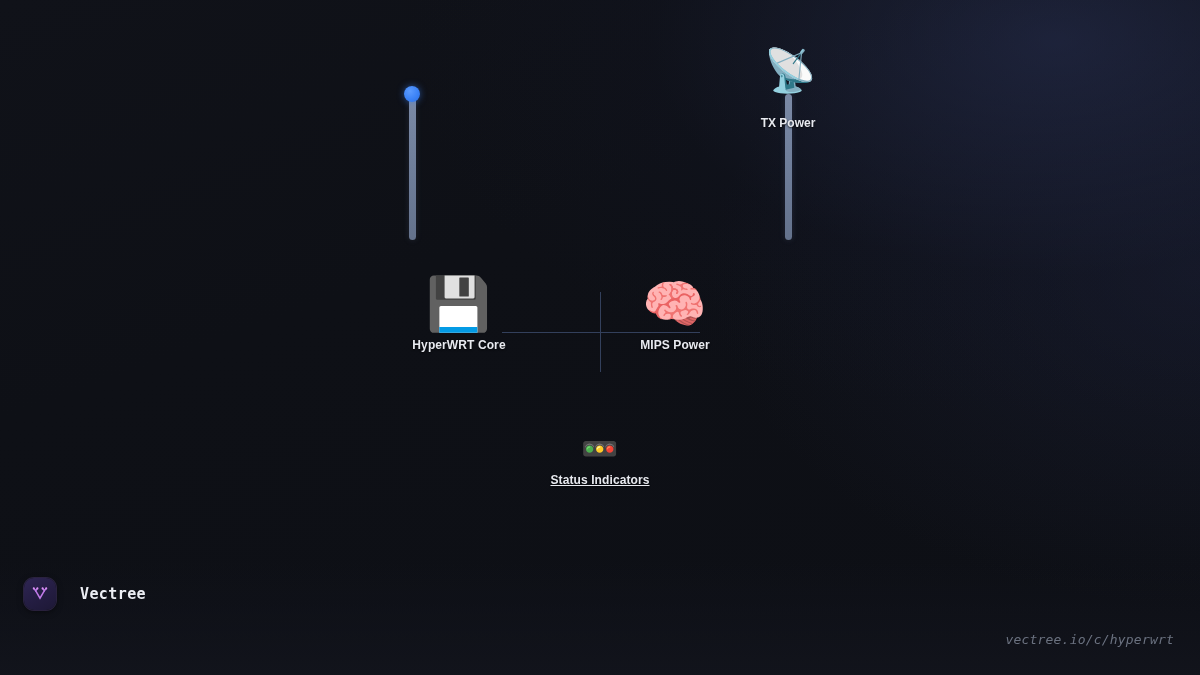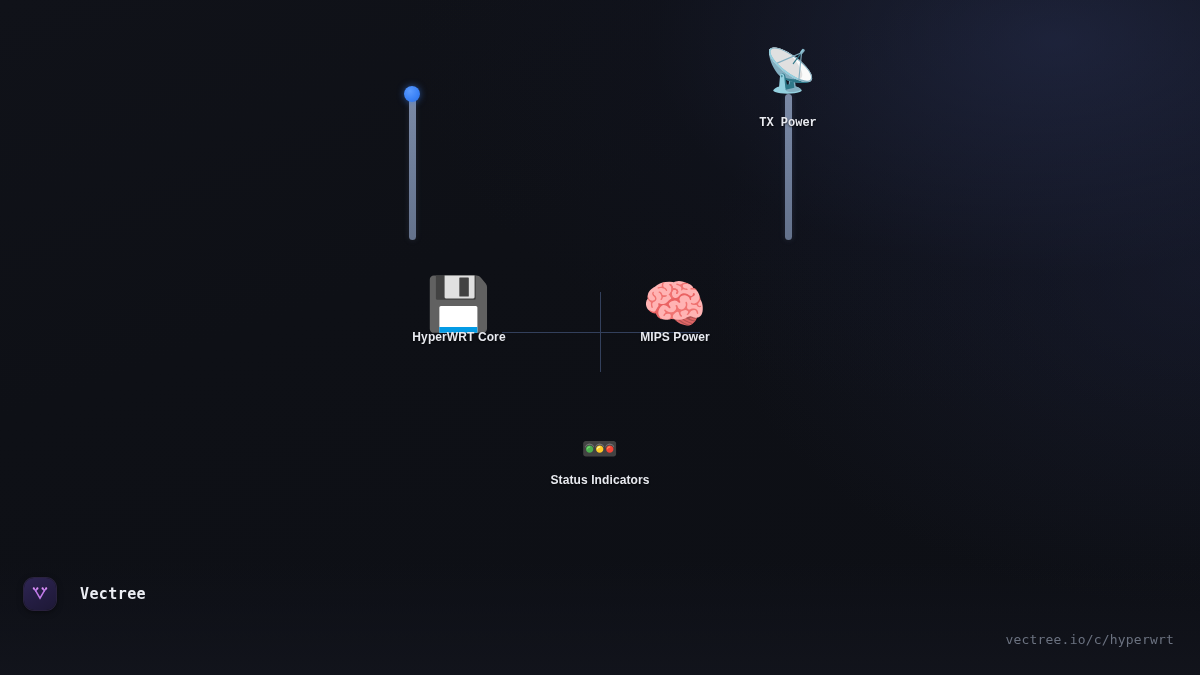--- a/index.html
+++ b/index.html
@@ -28,20 +28,21 @@
 
   
   .node {
     position: absolute;
     display: flex;
     flex-direction: column;
     align-items: center;
     user-select: none;
   }
   .node-label {
+    margin-top: 8px;
     font-size: 12px;
     font-weight: bold;
     color: #e8eaf0;
     letter-spacing: 0.1px;
     white-space: nowrap;
     text-align: center;
     text-shadow: 0 1px 2px rgba(0,0,0,0.75);
   }
   .emoji {
     font-family: "DejaVu Sans", sans-serif;
@@ -143,54 +144,55 @@
     line-height: 1;
   }
   #footer-url {
     position: absolute;
     right: 26px;
     bottom: 28px;
     font-family: "DejaVu Sans Mono", monospace;
     font-size: 13px;
     color: #6b7280;
     letter-spacing: 0.2px;
+    font-style: italic;
   }
 </style>
 </head>
 <body>
 
 <div id="stage">
 
   <div class="slider" style="left:412px; top:94px;">
     <div class="slider-track" style="left:-3.5px; top:0px; height:146px;"></div>
     <div class="slider-knob-dot" style="left:-8px; top:-8px;"></div>
   </div>
 
   <div class="slider" style="left:788px; top:94px;">
     <div class="slider-track" style="left:-3.5px; top:0px; height:146px;"></div>
     <div class="slider-knob-emoji emoji" style="left:-24px; top:-44px; width:48px;">📡</div>
-    <div class="slider-caption" style="left:-30px; top:22px; width:60px; text-align:center;font-family:Liberation Mono, monospace;">TX Power</div>
+    <div class="slider-caption" style="left:-30px; top:22px; width:60px; text-align:center;">TX Power</div>
   </div>
 
   <div class="conn-h" style="left:502px; top:332px; width:198px;"></div>
   <div class="conn-v" style="left:600px; top:292px; height:80px;"></div>
 
   <div class="node" style="left:399px; top:278px; width:120px;">
     <span class="emoji" style="font-size:52px;">💾</span>
     <span class="node-label">HyperWRT Core</span>
   </div>
 
   <div class="node" style="left:615px; top:278px; width:120px;">
     <span class="emoji" style="font-size:52px;">🧠</span>
     <span class="node-label">MIPS Power</span>
   </div>
 
   <div class="node" style="left:520px; top:434px; width:160px;">
     <span class="emoji" style="font-size:30px;">🚥</span>
-    <span class="node-label" style="margin-top:9px;">Status Indicators</span>
+    <span class="node-label" style="margin-top:9px;text-decoration:underline;">Status Indicators</span>
   </div>
 
   <div id="footer">
 
     <div id="brand-row">
       <div id="brand-logo">
         <svg width="20" height="20" viewBox="0 0 20 20" aria-hidden="true">
           <g stroke="#c07be8" stroke-width="1.5" stroke-linecap="round" fill="none">
             <path d="M5.6 6.6 L10 14.2 L14.4 6.6"></path>
             <path d="M5.6 6.6 L3.8 4.6"></path>

